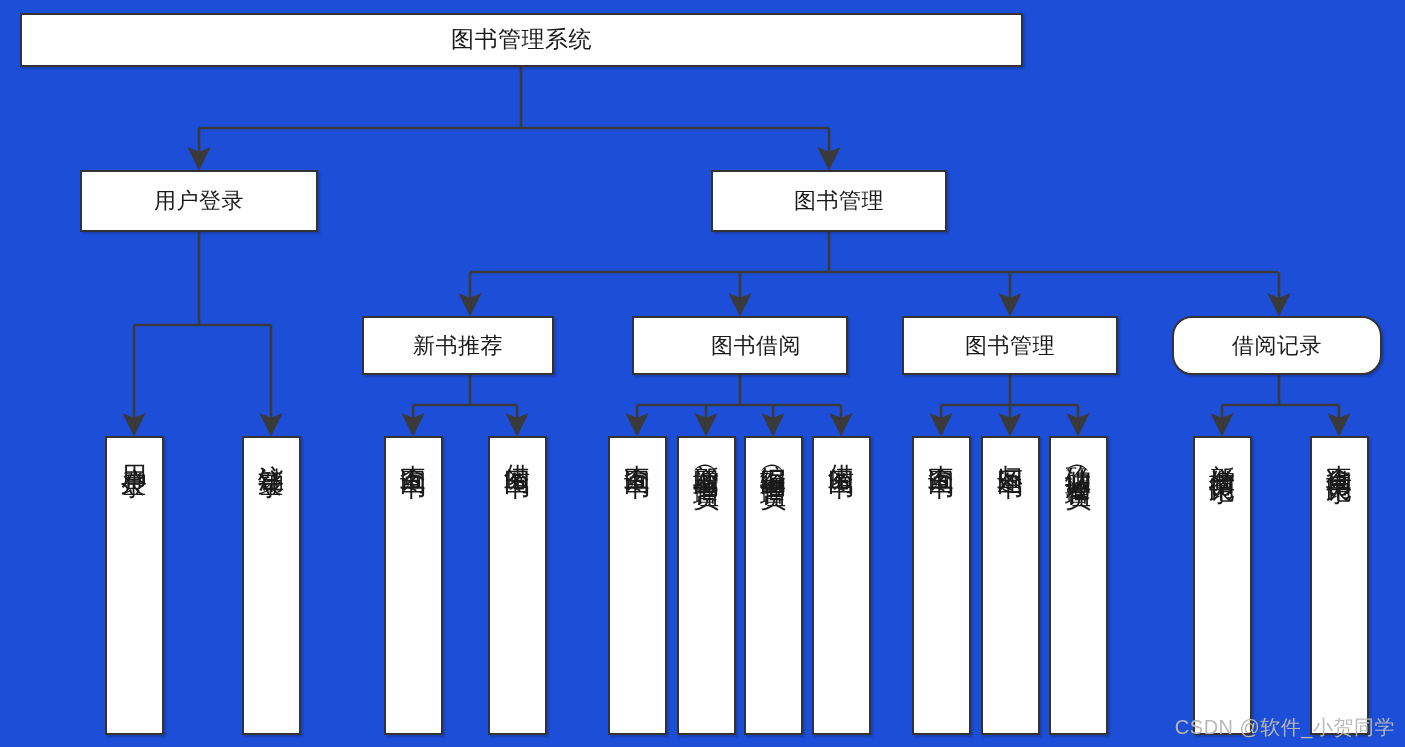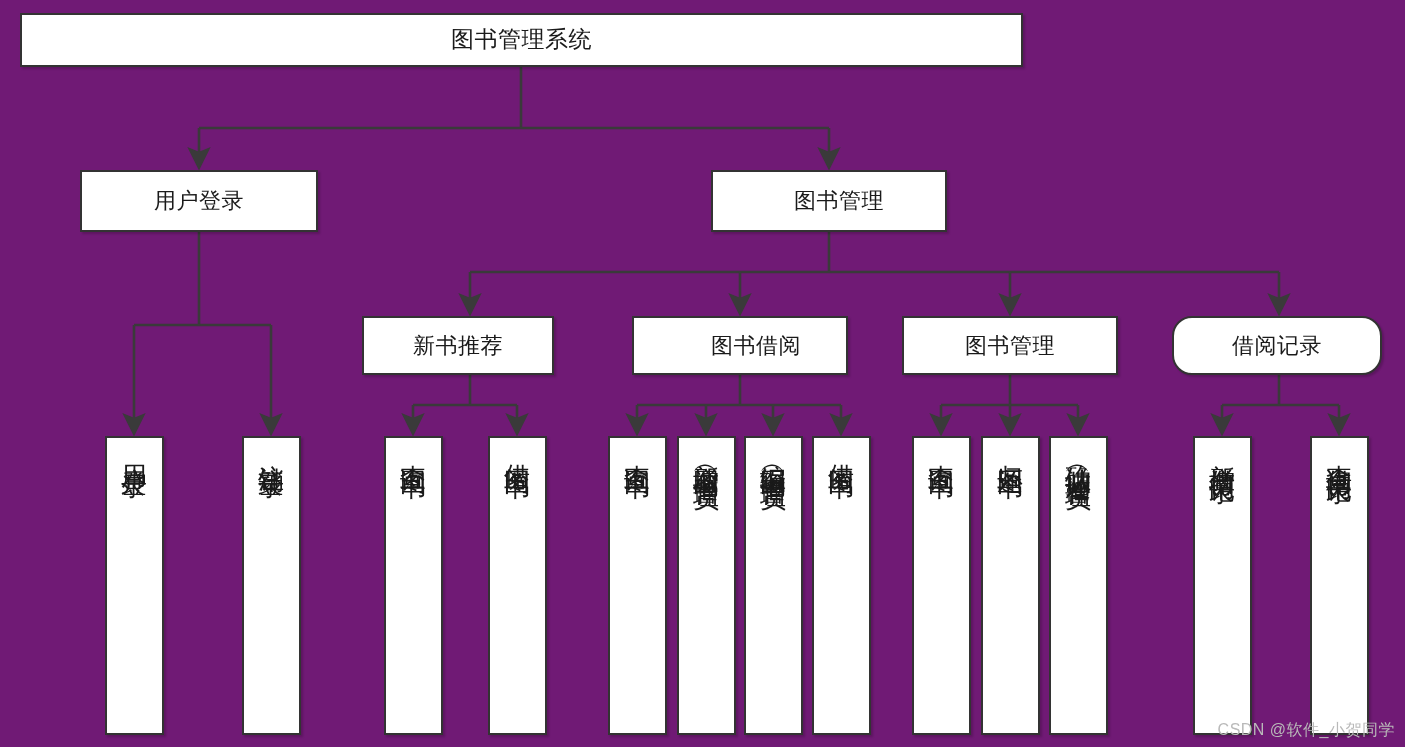--- a/index.html
+++ b/index.html
@@ -7,21 +7,21 @@
     padding: 0;
     background: #ffffff;
   }
   body {
     font-family: "Liberation Sans", "DejaVu Sans", sans-serif;
   }
   #canvas {
     position: relative;
     width: 1405px;
     height: 747px;
-    background: #701a75;
+    background: #1d4ed8;
     overflow: hidden;
   }
   svg.wires {
     position: absolute;
     left: 0;
     top: 0;
     width: 1405px;
     height: 747px;
     pointer-events: none;
   }
@@ -57,21 +57,21 @@
     writing-mode: vertical-rl;
     text-orientation: upright;
     font-size: 26px;
     line-height: 1.0;
     letter-spacing: 3px;
   }
   .watermark {
     position: absolute;
     right: 10px;
     bottom: 6px;
-    font-size: 16px;
+    font-size: 20px;
     color: #b9b9b9;
     letter-spacing: 0.5px;
     white-space: nowrap;
   }
 </style>
 </head>
 <body>
 
 <div id="canvas">
 

